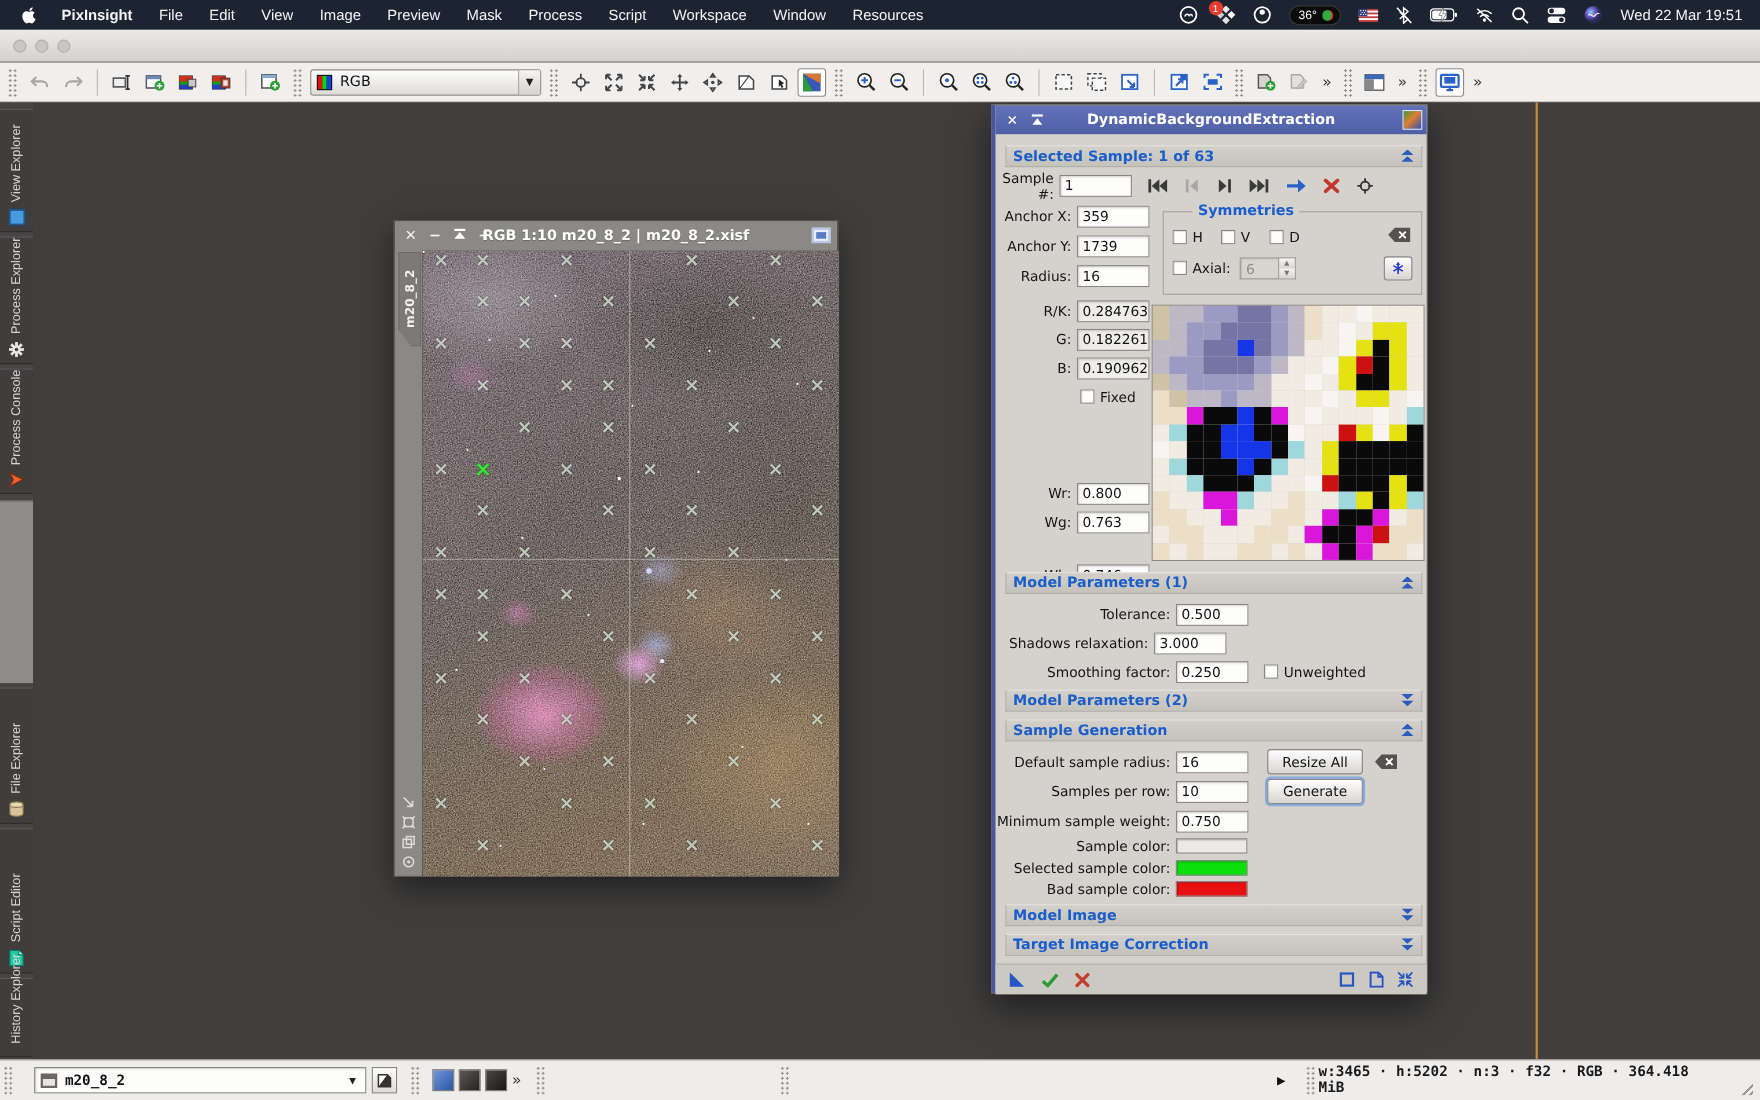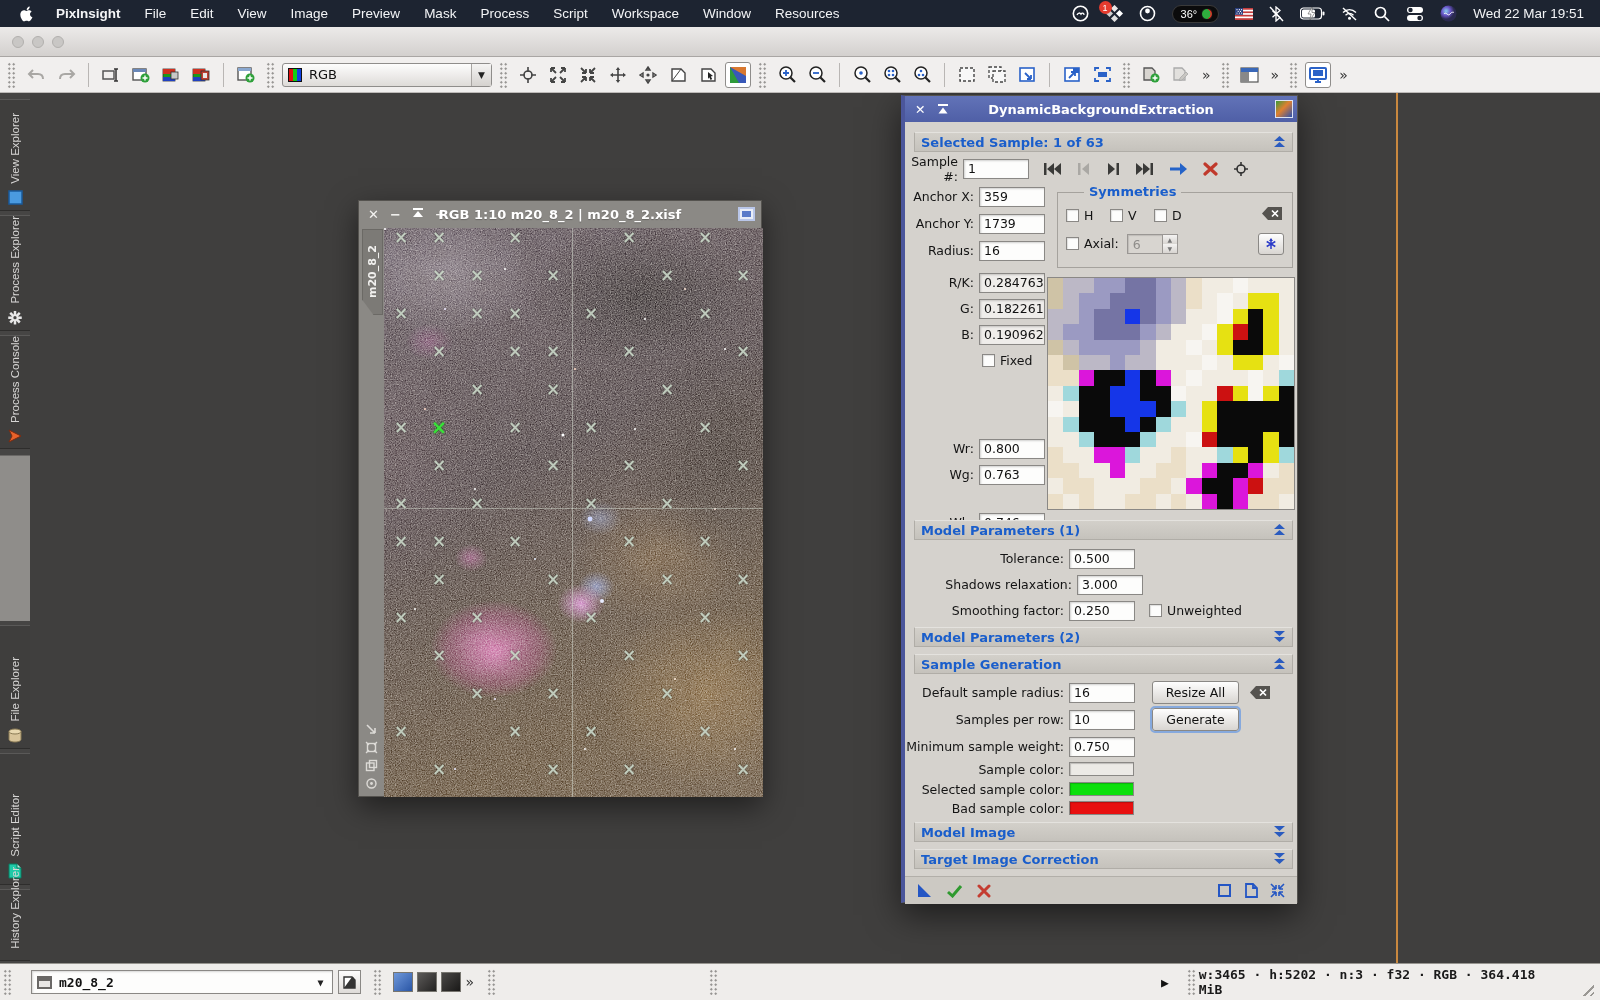--- a/index.html
+++ b/index.html
@@ -1088,21 +1088,21 @@
               <polygon points="6.5,0 12,5 1,5" fill="#2a5bbf"></polygon>
               <polygon points="6.5,6 12,11 1,11" fill="#2a5bbf"></polygon>
             </svg>
           </span>
       </div>
       <div class="drow" style="top:452px; left:0;">
         <span class="dlab" style="width:164px;">Tolerance:</span>
         <span class="tinput" style="width:66px;">0.500</span>
       </div>
       <div class="drow" style="top:478px; left:0;">
-        <span class="dlab" style="width:172px;">Shadows relaxation:</span>
+        <span class="dlab" style="width:144px;">Shadows relaxation:</span>
         <span class="tinput" style="width:66px;">3.000</span>
       </div>
       <div class="drow" style="top:504px; left:0;">
         <span class="dlab" style="width:164px;">Smoothing factor:</span>
         <span class="tinput" style="width:66px;">0.250</span>
         <span class="ck" style="margin-left:14px;"></span>
         <span class="cklab">Unweighted</span>
       </div>
 
       <div class="sechdr" style="top:531px;">

